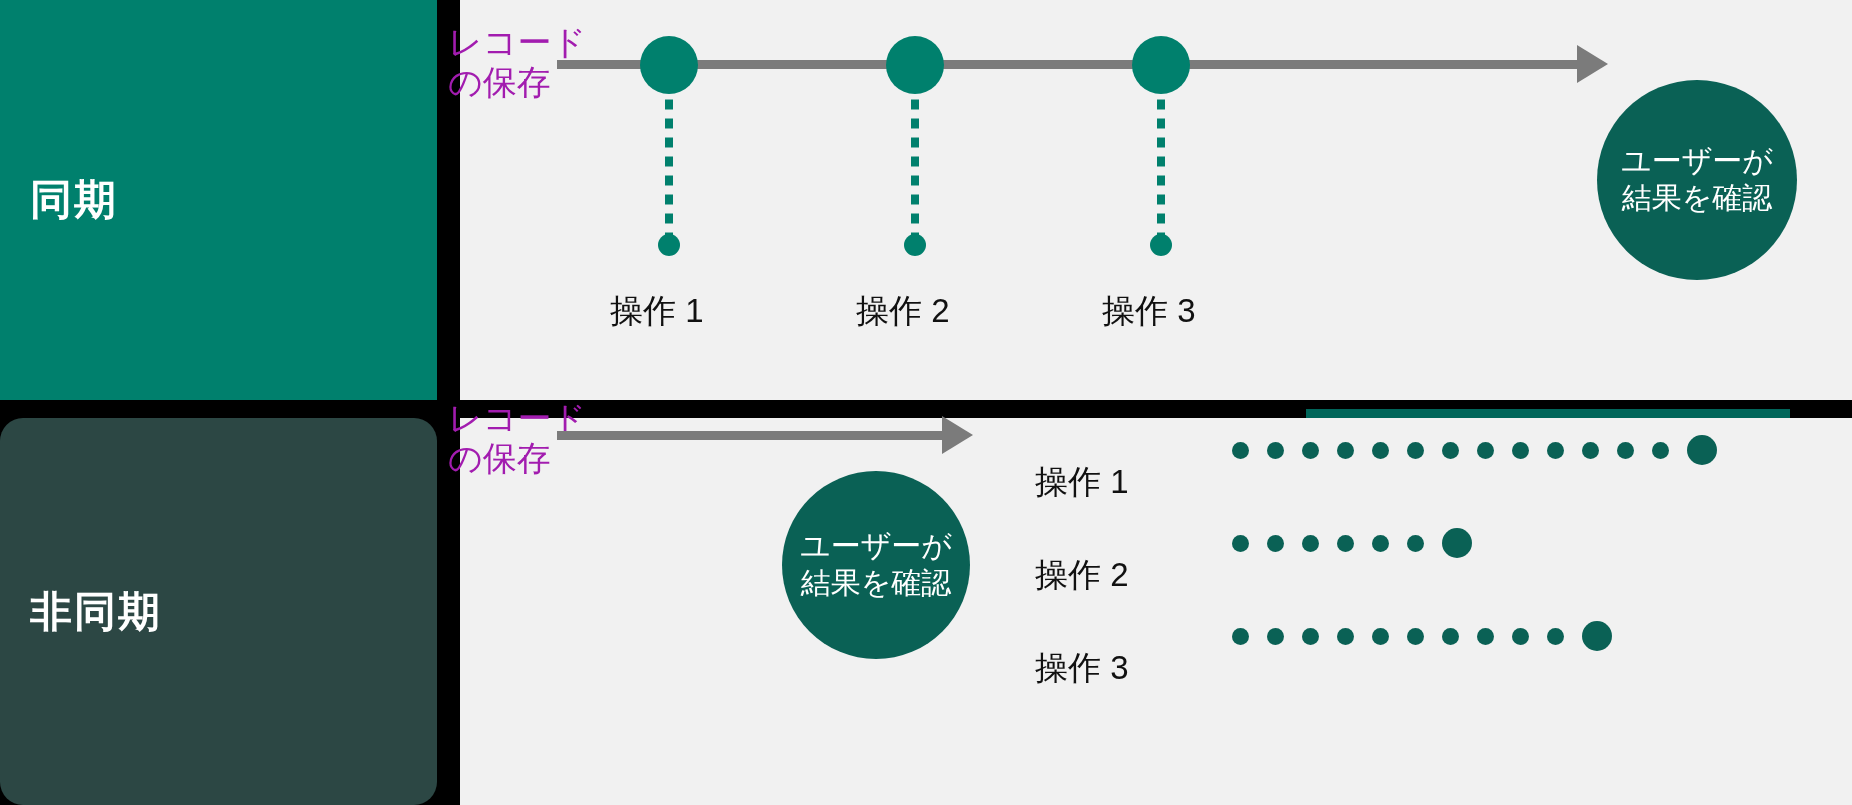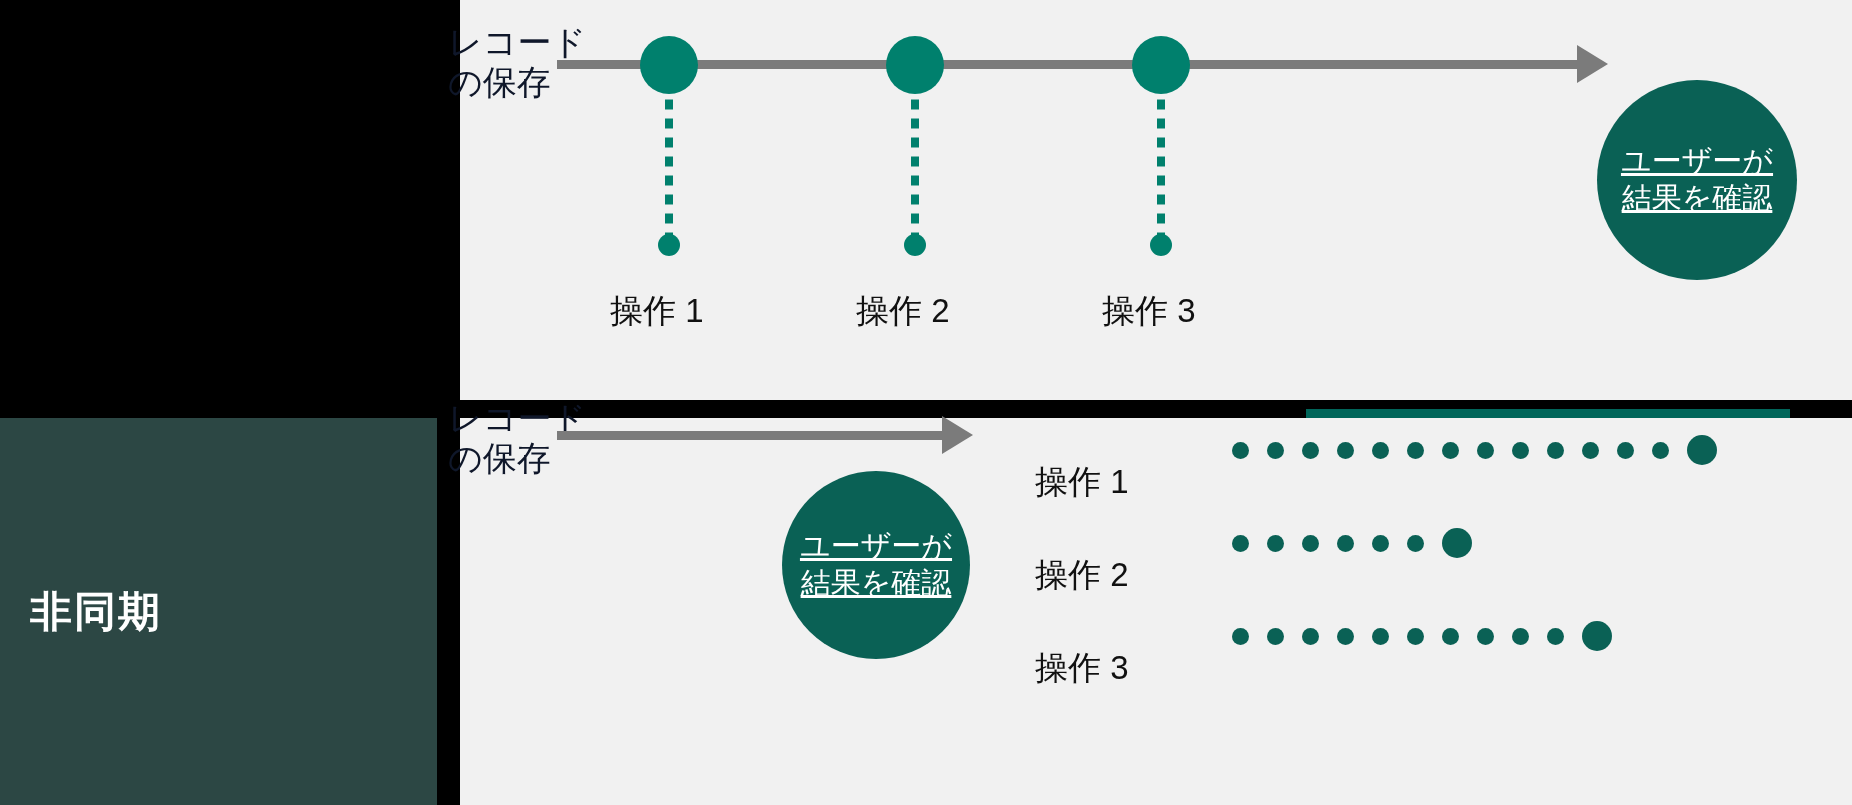--- a/index.html
+++ b/index.html
@@ -35,20 +35,21 @@
   }
   #rail-sync {
     top: 0;
     height: 400px;
     background: #00806D;
   }
   #rail-async {
     top: 418px;
     height: 387px;
     background: #2C4744;
+    border-radius: 23px;
   }
   
   .stage {
     position: absolute;
     left: 460px;
     width: 1392px;
     background: #F1F1F1;
   }
   #stage-sync {
     top: 0;
@@ -64,21 +65,21 @@
     left: 1306px;
     top: 409px;
     width: 484px;
     height: 16px;
     background: #00665A;
   }
   
   .abs { position: absolute; }
 
   .caption {
-    color: #0f172a;
+    color: #a21caf;
     font-size: 34px;
     line-height: 1.18;
     white-space: pre-line;
     text-align: left;
   }
   .op-label {
     color: #111111;
     font-size: 33px;
     white-space: nowrap;
     margin-top: 27px;
@@ -123,21 +124,20 @@
     display: flex;
     align-items: center;
     justify-content: center;
   }
   .result-text {
     color: #ffffff;
     font-size: 30px;
     line-height: 1.22;
     text-align: center;
     white-space: pre-line;
-    text-decoration: underline;
   }
   
   .dot-seq {
     position: absolute;
     display: flex;
     align-items: center;
   }
   .dot-seq .d {
     border-radius: 50%;
     background: #0A6155;
@@ -150,20 +150,23 @@
     width: 30px;
     height: 30px;
     margin-right: 0;
   }
 </style>
 </head>
 <body>
 
 <div id="canvas">
 
+  <div class="rail" id="rail-sync">
+    <div class="rail-label">同期</div>
+  </div>
 
   <div class="stage" id="stage-sync">
 
     <div class="caption abs" style="left:-12px; top:22px; width:230px;">レコード
 の保存</div>
 
     <div>
       <div class="arrow-line" style="left:97px; top:60px; width:1020px;"></div>
       <div class="arrow-head" style="left:1117px; top:45px;"></div>
     </div>

